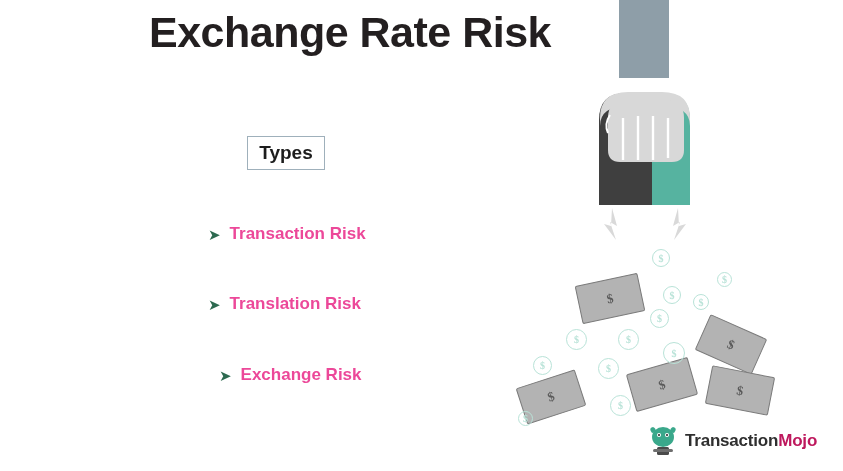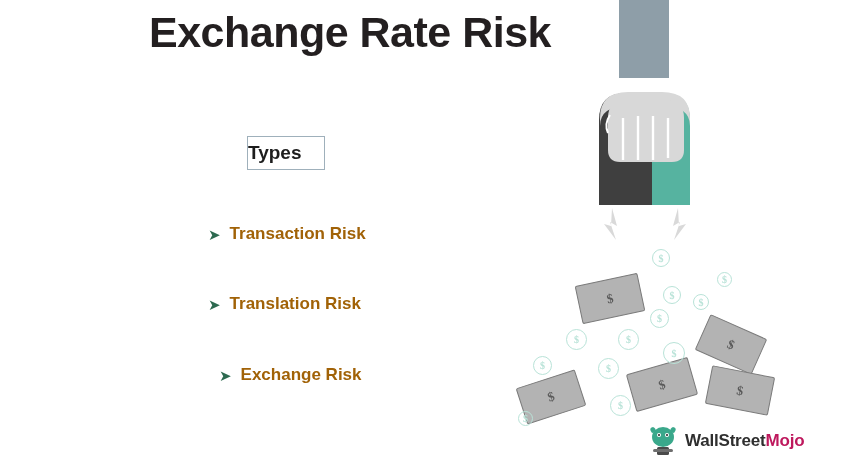--- a/index.html
+++ b/index.html
@@ -33,42 +33,42 @@
   #types-box {
     position: absolute;
     left: 247px;
     top: 136px;
     width: 76px;
     height: 32px;
     border: 1px solid #9fb0bb;
     background: #ffffff;
     display: flex;
     align-items: center;
-    justify-content: flex-start;
+    justify-content: center;
   }
   #types-box .lbl {
     font-size: 19px;
     font-weight: bold;
     color: #1d1d1d;
   }
   .bullet-row {
     position: absolute;
     display: flex;
     align-items: center;
     gap: 9px;
   }
   .bullet-row .arrow {
     font-size: 15px;
     color: #2d6a50;
     line-height: 1;
   }
   .bullet-row .txt {
     font-size: 17px;
     font-weight: bold;
-    color: #a16207;
+    color: #ec4899;
     white-space: nowrap;
   }
   #row-0 { left: 208px; top: 224px; }
   #row-1 { left: 208px; top: 294px; }
   #row-2 { left: 219px; top: 365px; }
 
   
   #art {
     position: absolute;
     left: 500px;
@@ -219,16 +219,16 @@
         <path d="M4 9 Q0 4 5 3 Q8 4 8 8 Z" fill="#3aa88b"></path>
         <path d="M26 9 Q30 4 25 3 Q22 4 22 8 Z" fill="#3aa88b"></path>
         <circle cx="11" cy="11" r="2" fill="#ffffff"></circle>
         <circle cx="19" cy="11" r="2" fill="#ffffff"></circle>
         <circle cx="11" cy="11" r="1" fill="#222"></circle>
         <circle cx="19" cy="11" r="1" fill="#222"></circle>
         <rect x="9" y="23" width="12" height="8" rx="1.5" fill="#4a4a4a"></rect>
         <rect x="5" y="25" width="20" height="3" rx="1.5" fill="#6e6e6e"></rect>
       </svg>
     </span>
-    <span class="wordmark"><span>WallStreet</span><span class="green">Mojo</span></span>
+    <span class="wordmark"><span>Transaction</span><span class="green">Mojo</span></span>
   </div>
 
 </div>
 
 </body></html>

